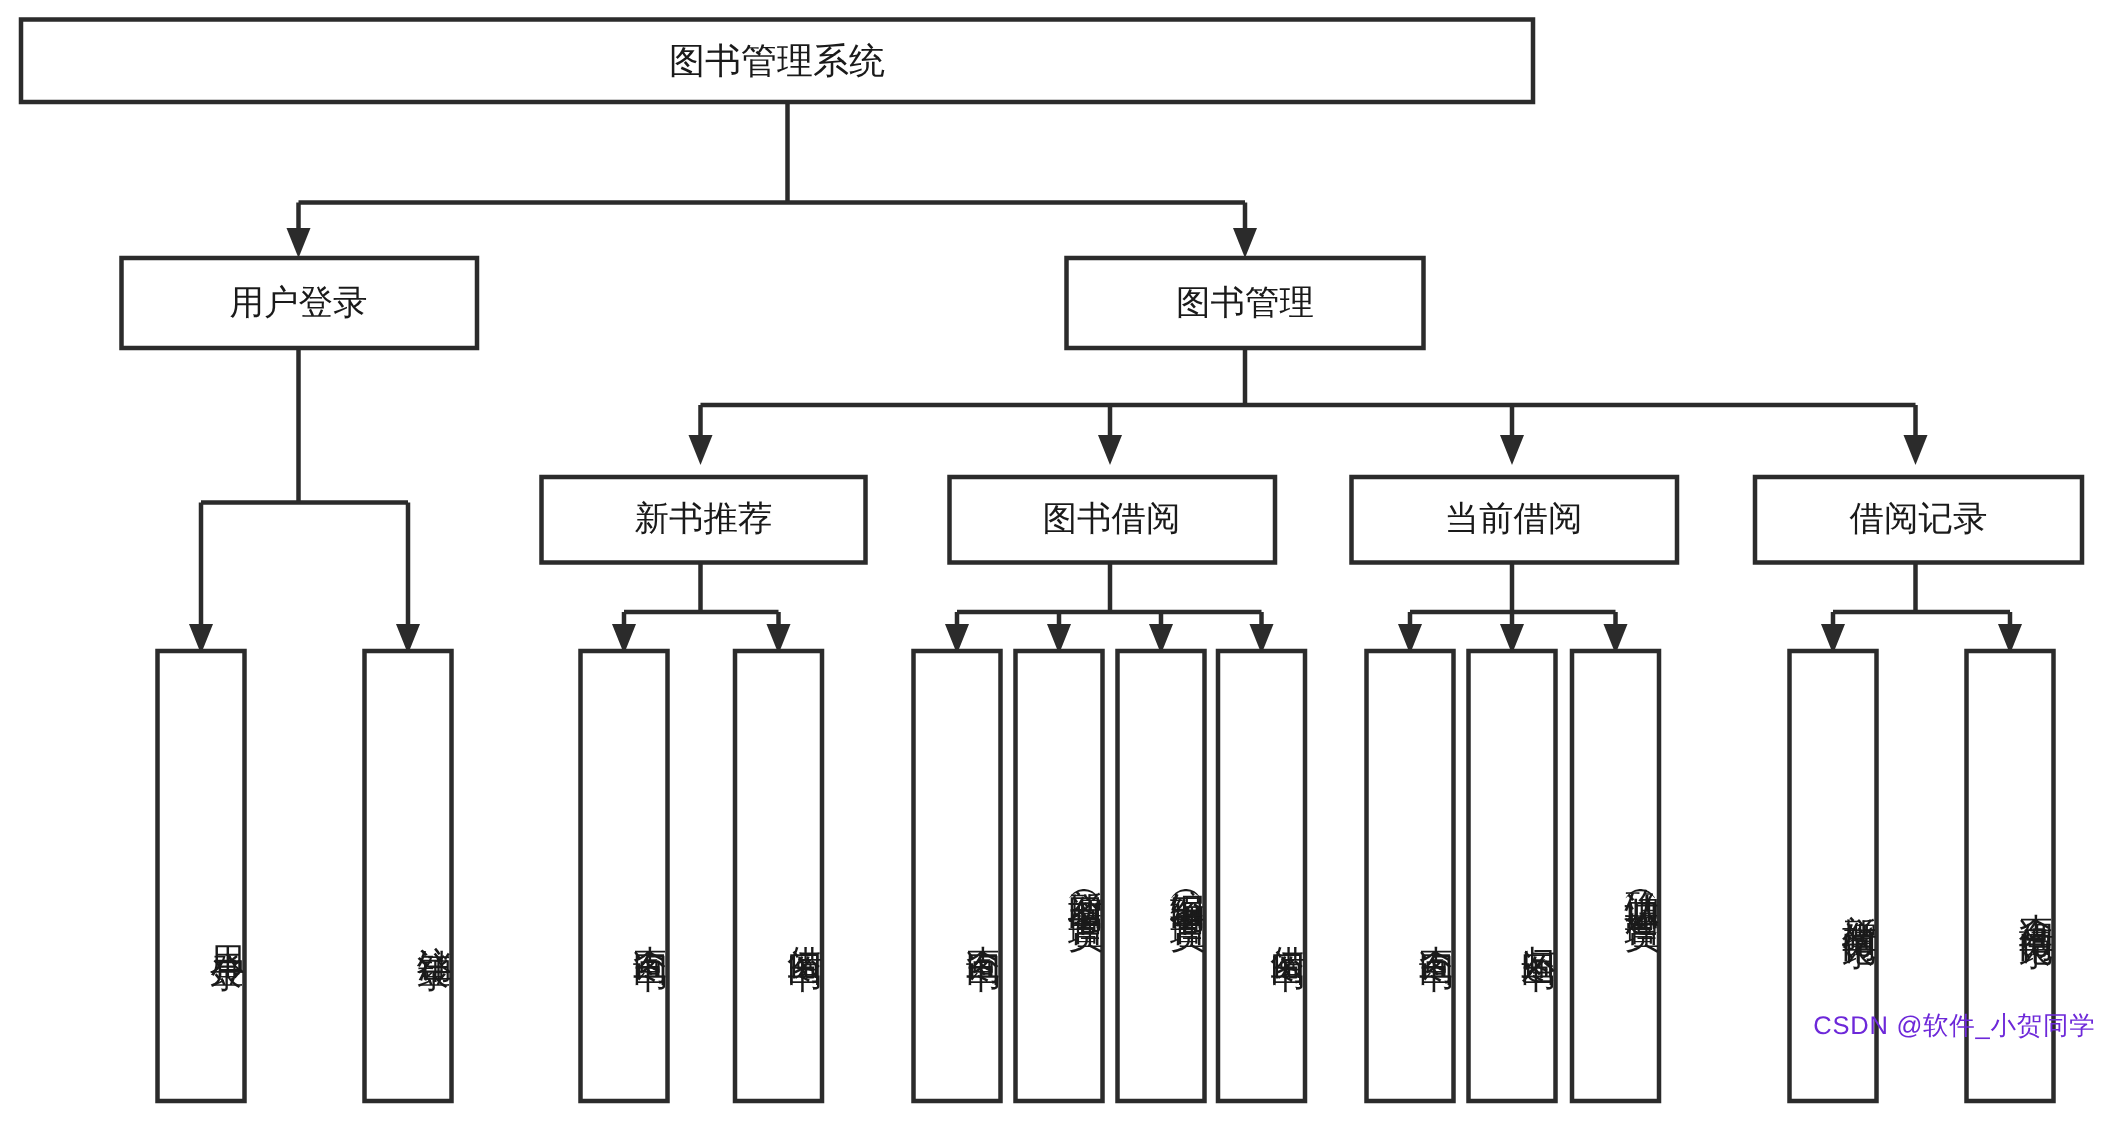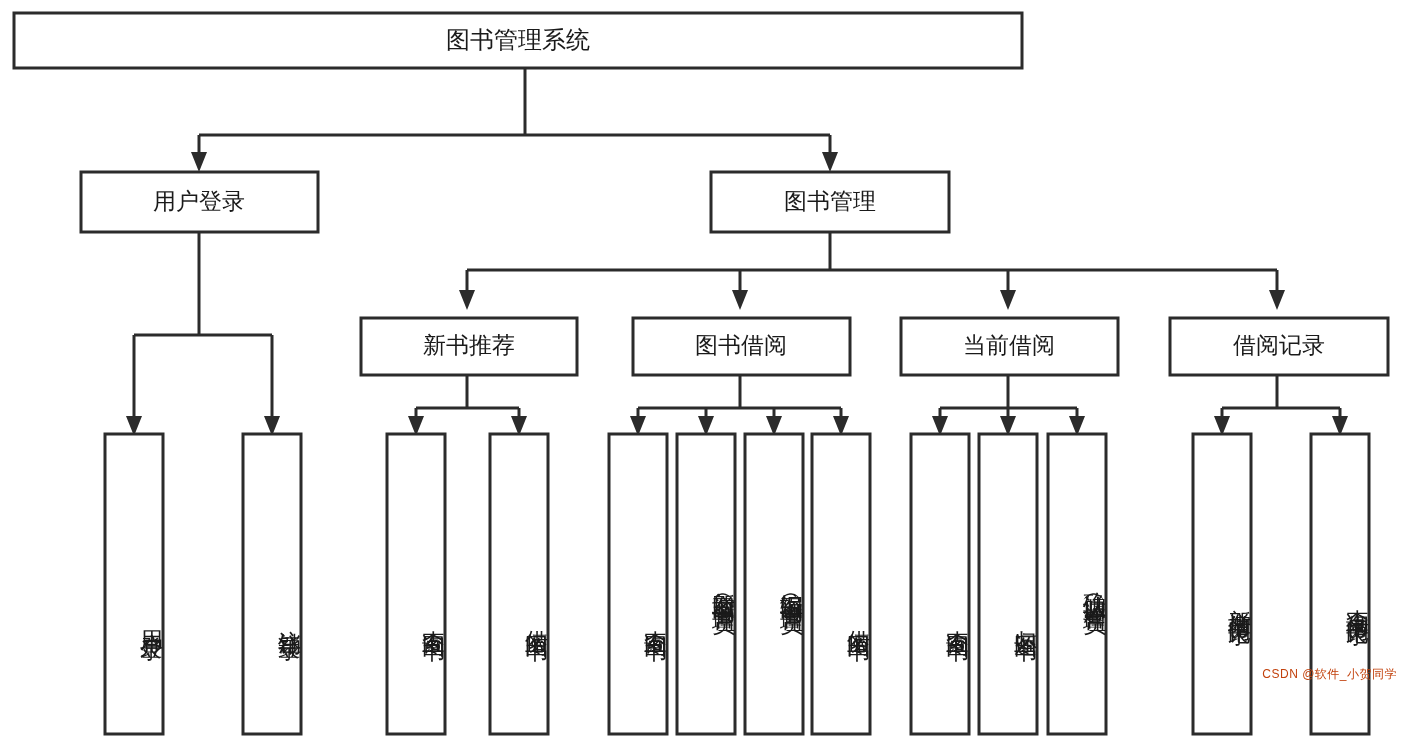--- a/index.html
+++ b/index.html
@@ -68,24 +68,24 @@
     color: #1a1a1a;
     white-space: nowrap;
     display: flex;
     align-items: flex-start;
     justify-content: center;
     pointer-events: none;
   }
   .watermark {
     position: absolute;
     right: 8px;
-    bottom: 16px;
-    font-family: "Liberation Sans", "DejaVu Sans", sans-serif;
-    font-size: 12px;
-    color: #c2410c;
+    bottom: 4px;
+    font-family: "Liberation Sans", "DejaVu Sans", sans-serif;
+    font-size: 17px;
+    color: #6d28d9;
     white-space: nowrap;
     letter-spacing: 0.5px;
   }
 </style>
 </head>
 <body>
 
 <div id="diagram-root">
 
   <svg id="diagram-svg" viewBox="0 0 1405 747">

